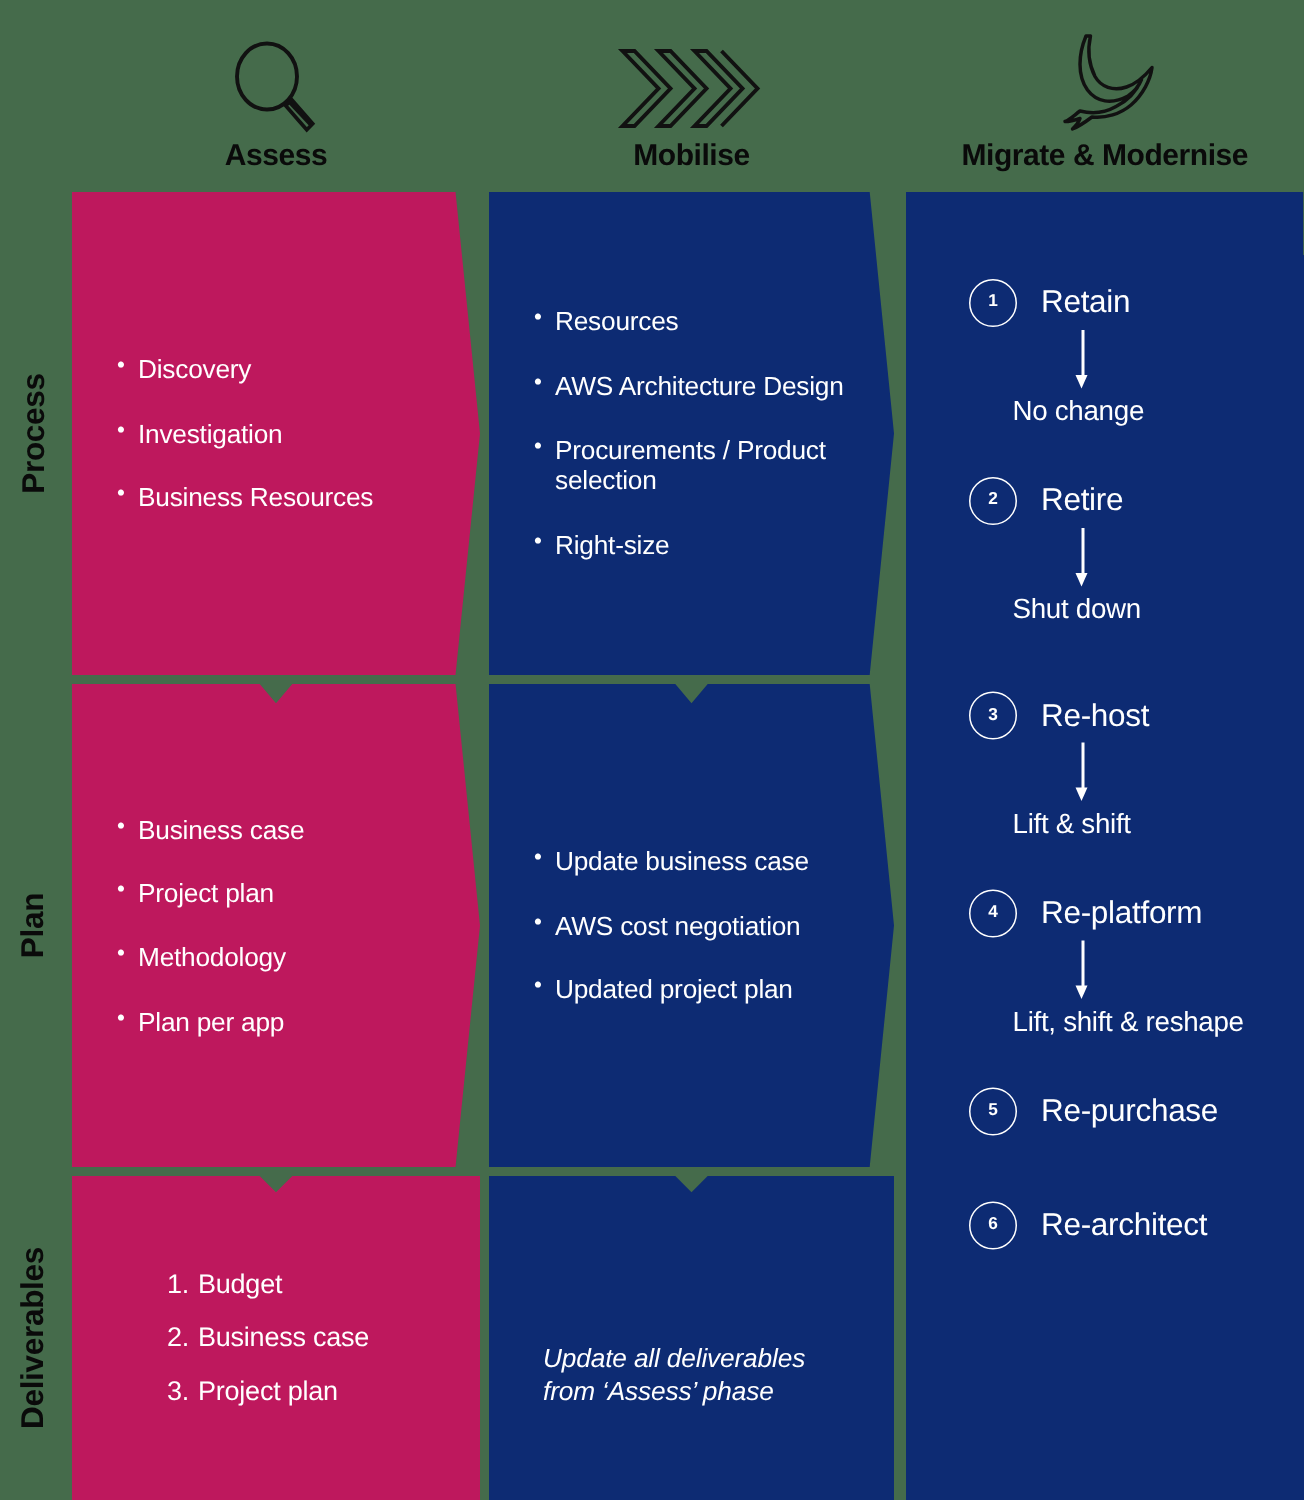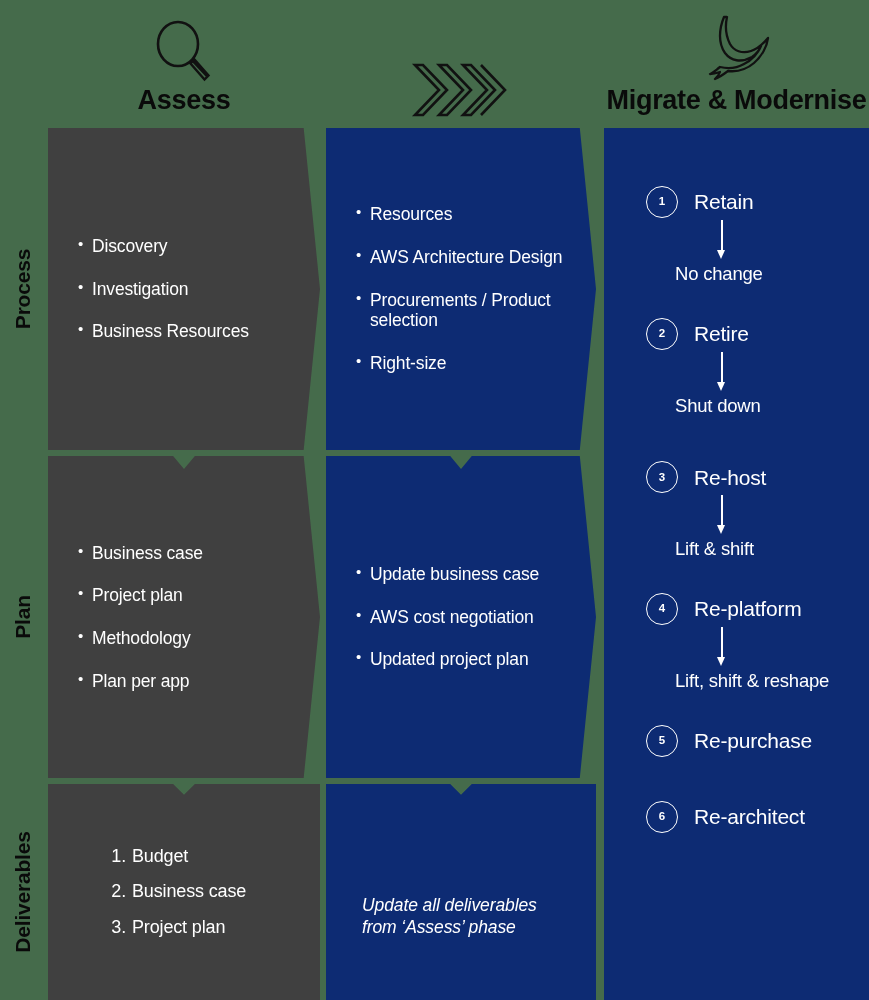--- a/index.html
+++ b/index.html
@@ -37,21 +37,21 @@
   .hcol-2 { left: 604px; width: 265px; }
 
   .hicon {
     height: 72px;
     display: flex;
     align-items: flex-end;
     justify-content: center;
     margin-bottom: 2px;
   }
   .htitle {
-    font-size: 27px;
+    font-size: 20px;
     font-weight: bold;
     color: #0a0a0a;
     letter-spacing: -0.3px;
     line-height: 1;
     padding-bottom: 11px;
     white-space: nowrap;
   }
 
   
   .rowlabel {
@@ -90,21 +90,21 @@
   
   .c0 { left: 48px;  width: 272px; }
   .c1 { left: 326px; width: 270px; }
   .c2 { left: 604px; width: 265px; }
 
   
   .r0 { top: 128px; height: 322px; }
   .r1 { top: 456px; height: 322px; }
   .r2 { top: 784px; height: 216px; }
 
-  .blue  { background: #404040; }
+  .blue  { background: #be185d; }
   .navy  { background: #0d2b73; }
 
   
   .shape-arrow-mid {
     clip-path: polygon(0% 0%, 94% 0%, 100% 50%, 94% 100%,
                        54% 100%, 50% 104%, 46% 100%, 0% 100%);
   }
   .shape-arrow-mid-notch {
     clip-path: polygon(0% 0%, 46% 0%, 50% 4%, 54% 0%, 94% 0%,
                        100% 50%, 94% 100%,
@@ -268,20 +268,21 @@
     <div class="hicon">
       <svg width="104" height="66" viewBox="0 0 104 66">
         <g fill="none" stroke="#111" stroke-width="2.6" stroke-linejoin="miter">
           <path d="M6 8 L30 33 L6 58 L14 58 L38 33 L14 8 Z"></path>
           <path d="M30 8 L54 33 L30 58 L38 58 L62 33 L38 8 Z"></path>
           <path d="M54 8 L78 33 L54 58 L62 58 L86 33 L62 8 Z"></path>
           <path d="M72 8 L96 33 L72 58"></path>
         </g>
       </svg>
     </div>
+    <div class="htitle">Mobilise</div>
   </div>
 
   <div class="hcol hcol-2">
     <div class="hicon">
       <svg width="80" height="72" viewBox="0 0 80 72">
         <path d="M27 4 C22 16 21 30 28 40 C34 48 44 50 55 44
                  C58 42 62 38 64 33 C61 40 55 47 47 51
                  C40 55 31 56 23 54 C19 57 16 60 13 61
                  C17 61 20 60 23 59 C22 62 20 64 18 66
                  C23 64 27 61 31 58 C40 59 50 56 57 50

